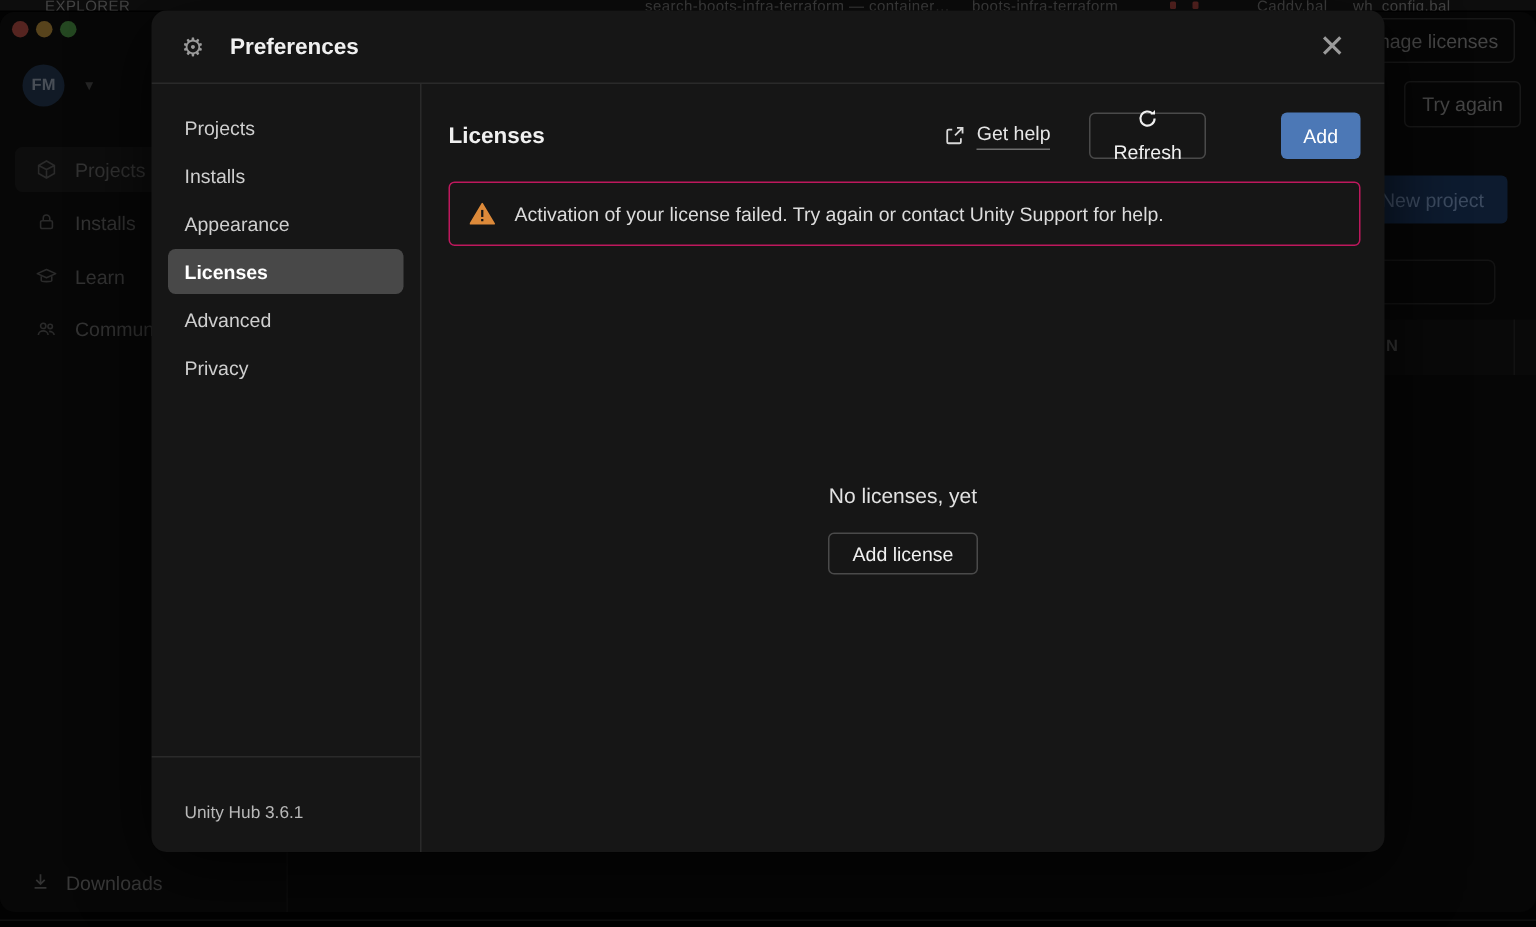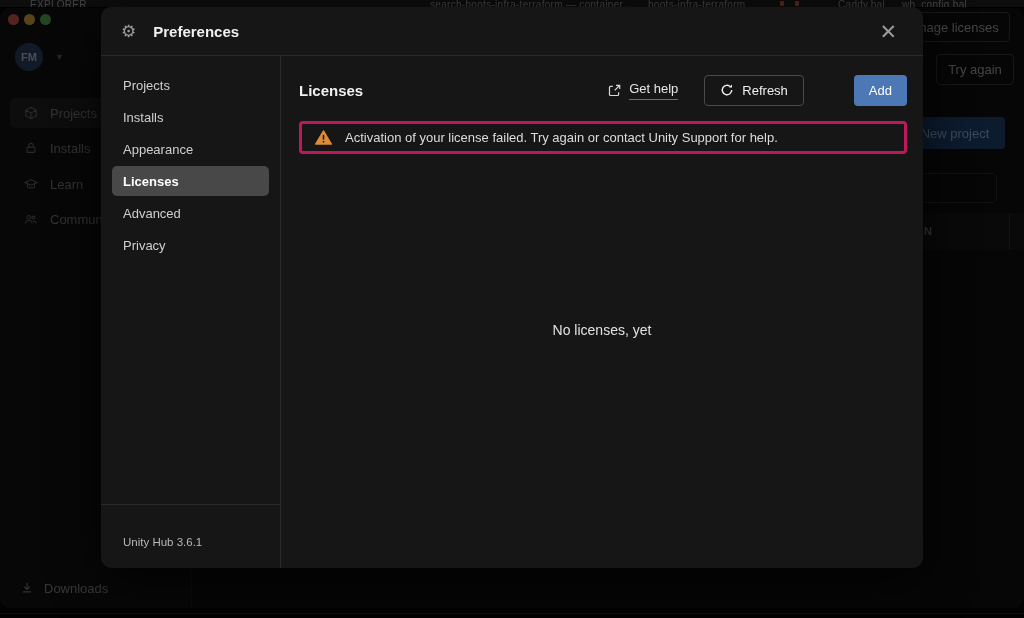--- a/index.html
+++ b/index.html
@@ -129,31 +129,31 @@
 
   .gethelp {
     display:flex; align-items:center; gap:8px; color:#e6e6e6; font-size:13px;
     cursor:pointer; margin-right:4px;
   }
   .gethelp .glabel { border-bottom:1px solid #6e6e6e; padding-bottom:3px; }
   .btn-outline {
     display:flex; align-items:center; justify-content:center; gap:8px;
     height:31px; padding:0 15px; background:transparent;
     border:1px solid #4a4a4a; border-radius:4px; color:#f0f0f0;
-    font-size:13px; cursor:pointer; font-family:"Liberation Sans", sans-serif;
+    font-size:13px; cursor:pointer; font-family:"Liberation Sans", sans-serif;flex-direction:column;
   }
   .btn-primary {
     height:31px; padding:0 15px; background:#4c78b6; border:none;
     border-radius:4px; color:#ffffff; font-size:13px; cursor:pointer;
     font-family:"Liberation Sans", sans-serif;
     margin-left:28px;
   }
 
   .warning-banner {
-    margin-top:15px; height:33px; border:3px solid #be185d; border-radius:4px;
+    margin-top:15px; height:43px; border:1px solid #be185d; border-radius:4px;
     display:flex; align-items:center; padding:0 13px; gap:13px;
   }
   .warning-text { font-size:13px; color:#dcdcdc; }
 
   .empty-state {
     position:absolute; left:0; right:0; top:266px;
     display:flex; flex-direction:column; align-items:center;
   }
   .empty-title { font-size:14px; color:#e2e2e2; }
   .empty-state .btn-outline { margin-top:17px; height:28px; }
@@ -300,18 +300,19 @@
                 <path d="M8 .8 15.4 13.2H.6z" fill="#dd8a3a" stroke="#dd8a3a" stroke-width="1.2" stroke-linejoin="round"></path>
                 <rect x="7.3" y="4.6" width="1.4" height="4.4" fill="#161616"></rect>
                 <rect x="7.3" y="10.3" width="1.4" height="1.4" fill="#161616"></rect>
               </svg>
           </span>
           <span class="warning-text">Activation of your license failed. Try again or contact Unity Support for help.</span>
         </div>
 
         <div class="empty-state">
           <span class="empty-title">No licenses, yet</span>
+          <button class="btn-outline">Add license</button>
         </div>
       </div>
     </div>
   </div>
 
 </div>
 
 </body></html>

